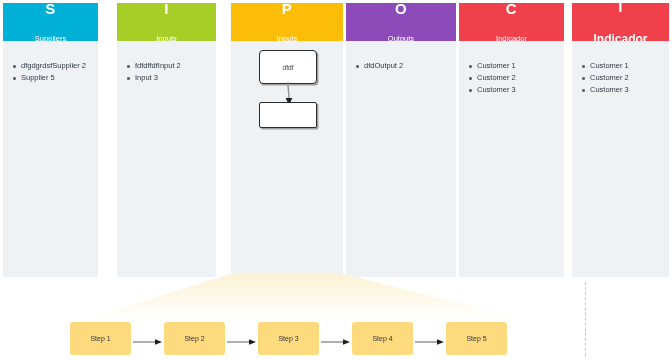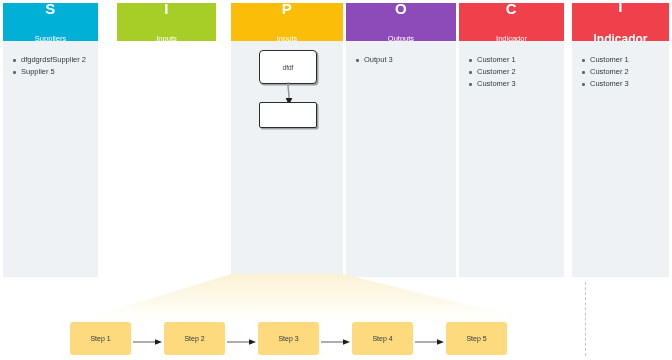--- a/index.html
+++ b/index.html
@@ -52,21 +52,21 @@
     font-weight: normal;
     margin-top: 16px;
   }
   .col-name.strong {
     font-weight: bold;
     font-size: 12px;
   }
   .col-body {
     flex: 1 1 auto;
     background: #eff2f5;
-    padding: 13px 4px 4px 4px;
+    padding: 19px 4px 4px 4px;
     box-sizing: border-box;
     position: relative;
   }
   .col-list {
     margin: 0;
     padding: 0 0 0 14px;
     list-style: none;
   }
   .col-list li {
     font-size: 7.5px;
@@ -192,20 +192,26 @@
         <li>Supplier 5</li>
       </ul>
     </div>
   </div>
 
   <div class="sipoc-column" id="column-inputs" style="left:117px; width:99px;">
     <div class="col-header" style="background:#a6ce27">
       <div class="col-letter">I</div>
       <div class="col-name">Inputs</div>
     </div>
+    <div class="col-body">
+      <ul class="col-list">
+        <li>fdfdffdfInput 2</li>
+        <li>Input 3</li>
+      </ul>
+    </div>
   </div>
 
   <div class="sipoc-column" id="column-process" style="left:231px; width:112px;">
     <div class="col-header" style="background:#fcbd08">
       <div class="col-letter">P</div>
       <div class="col-name">Inputs</div>
     </div>
     <div class="col-body">
       <div class="proc-canvas">
 
@@ -221,21 +227,21 @@
     </div>
   </div>
 
   <div class="sipoc-column" id="column-outputs" style="left:346px; width:110px;">
     <div class="col-header" style="background:#8c4bb8">
       <div class="col-letter">O</div>
       <div class="col-name">Outputs</div>
     </div>
     <div class="col-body">
       <ul class="col-list">
-        <li>Output 3</li>
+        <li>dfdOutput 2</li>
       </ul>
     </div>
   </div>
 
   <div class="sipoc-column" id="column-customers" style="left:459px; width:105px;">
     <div class="col-header" style="background:#f0404b">
       <div class="col-letter">C</div>
       <div class="col-name">Indicador</div>
     </div>
     <div class="col-body">

